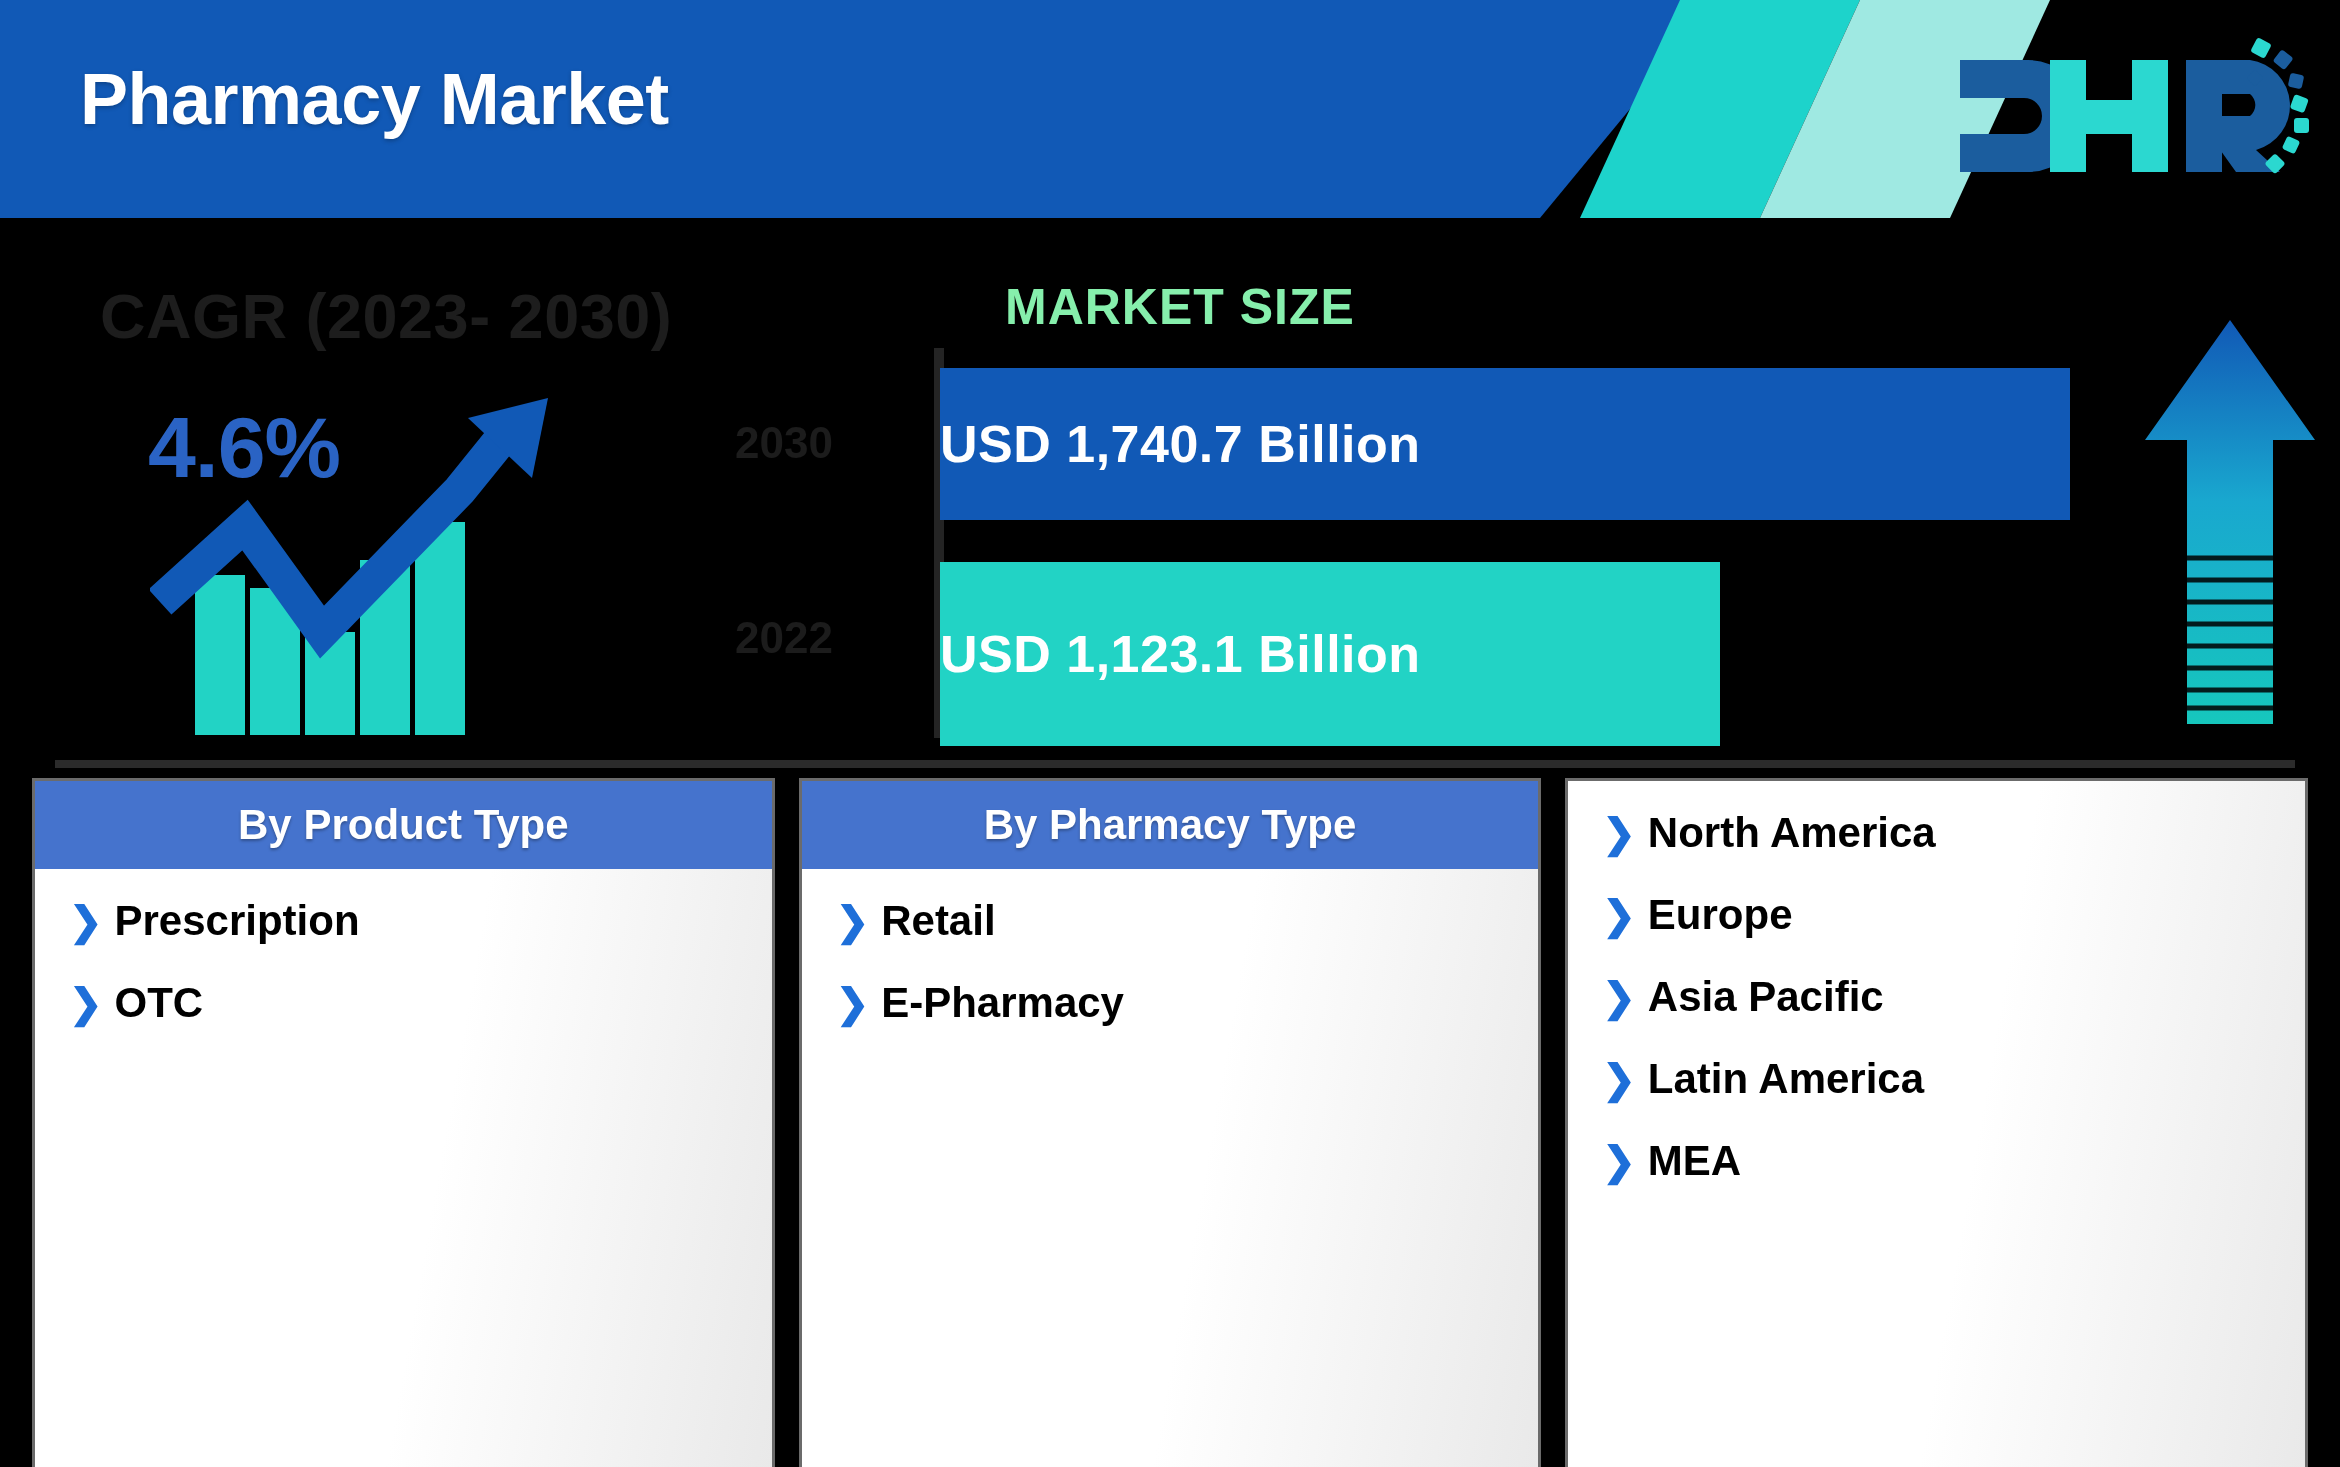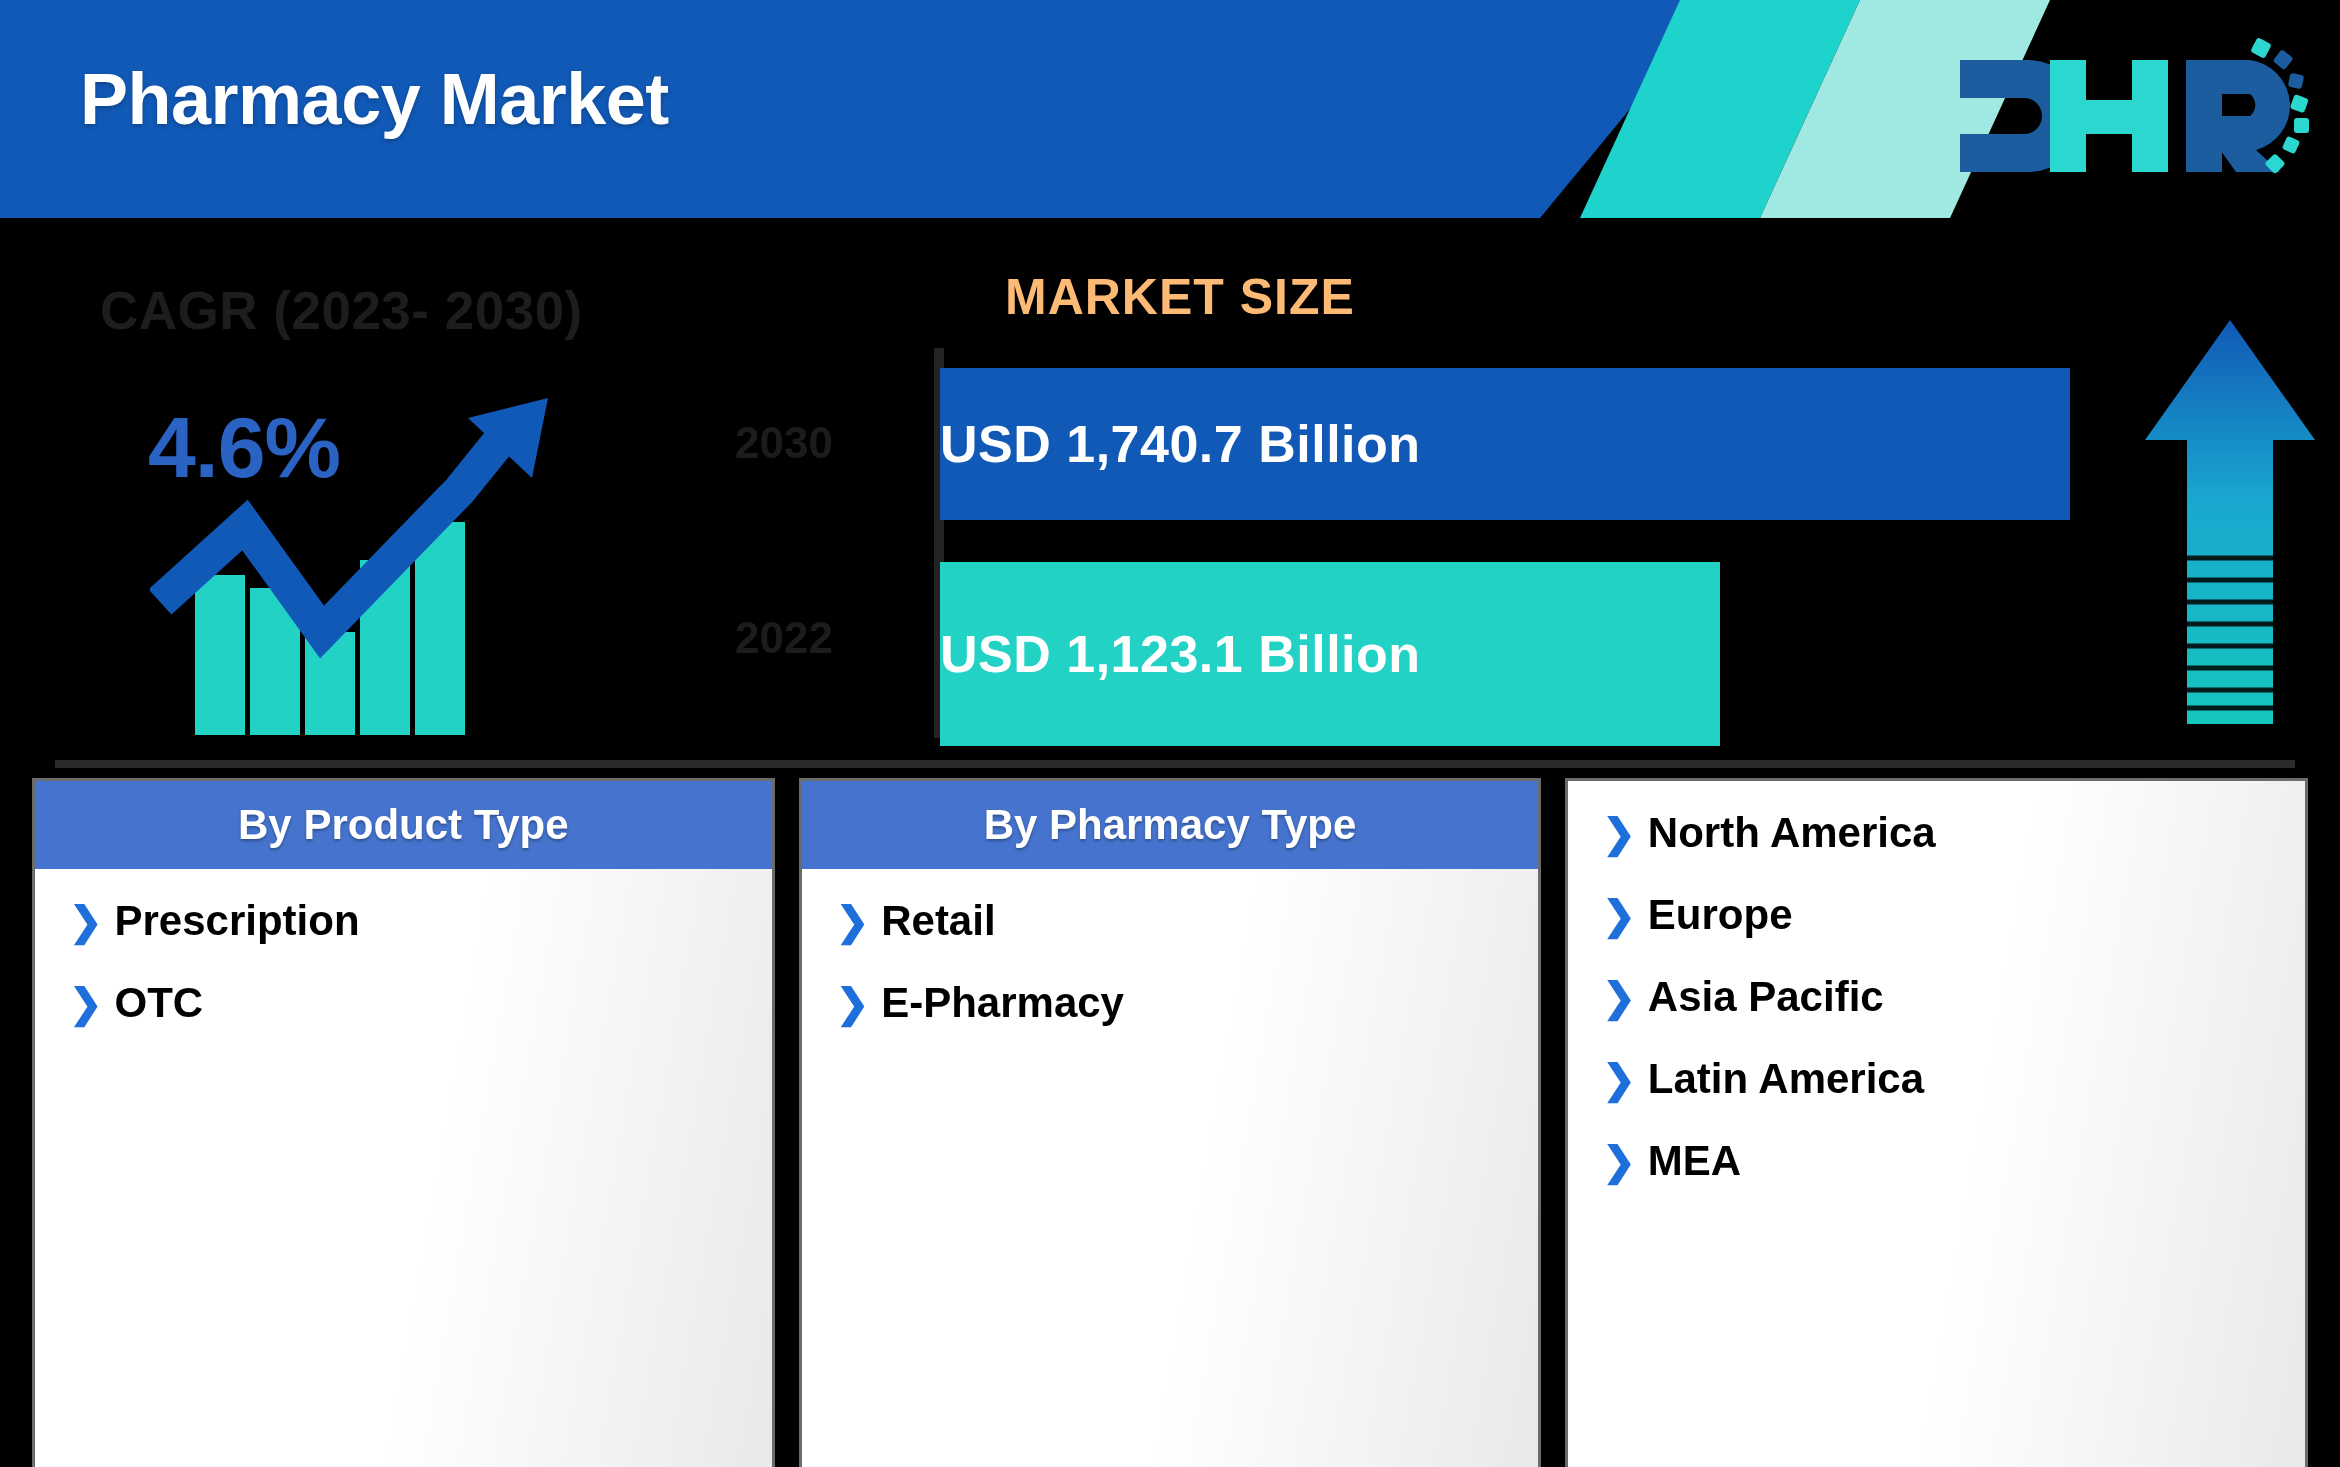--- a/index.html
+++ b/index.html
@@ -37,33 +37,33 @@
   }
 
   
   .logo { position:absolute; right:30px; top:22px; width:360px; height:170px; }
 
   
   .hero { position:absolute; left:0; top:218px; width:2340px; height:560px; background:#000; }
 
   .cagr-label {
     position:absolute; left:100px; top:280px;
-    font-size:53px; font-weight:bold; color:#1d1d1d;
+    font-size:63px; font-weight:bold; color:#1d1d1d;
     letter-spacing:0.5px; white-space:nowrap;
   }
   .cagr-value {
     position:absolute; left:148px; top:398px;
     font-size:86px; font-weight:bold; color:#2a63c4;
     letter-spacing:-1px;
   }
   .cagr-icon { position:absolute; left:150px; top:370px; width:420px; height:370px; }
 
   .ms-label {
-    position:absolute; left:1005px; top:268px;
-    font-size:50px; font-weight:bold; color:#fdba74;
+    position:absolute; left:1005px; top:278px;
+    font-size:50px; font-weight:bold; color:#86efac;
     letter-spacing:1px; white-space:nowrap;
   }
 
   .axis-line {
     position:absolute; left:934px; top:348px; width:10px; height:390px;
     background:#242424;
   }
 
   .yr { position:absolute; font-size:44px; font-weight:bold; color:#1c1c1c; }
   .yr-2030 { left:735px; top:418px; }

